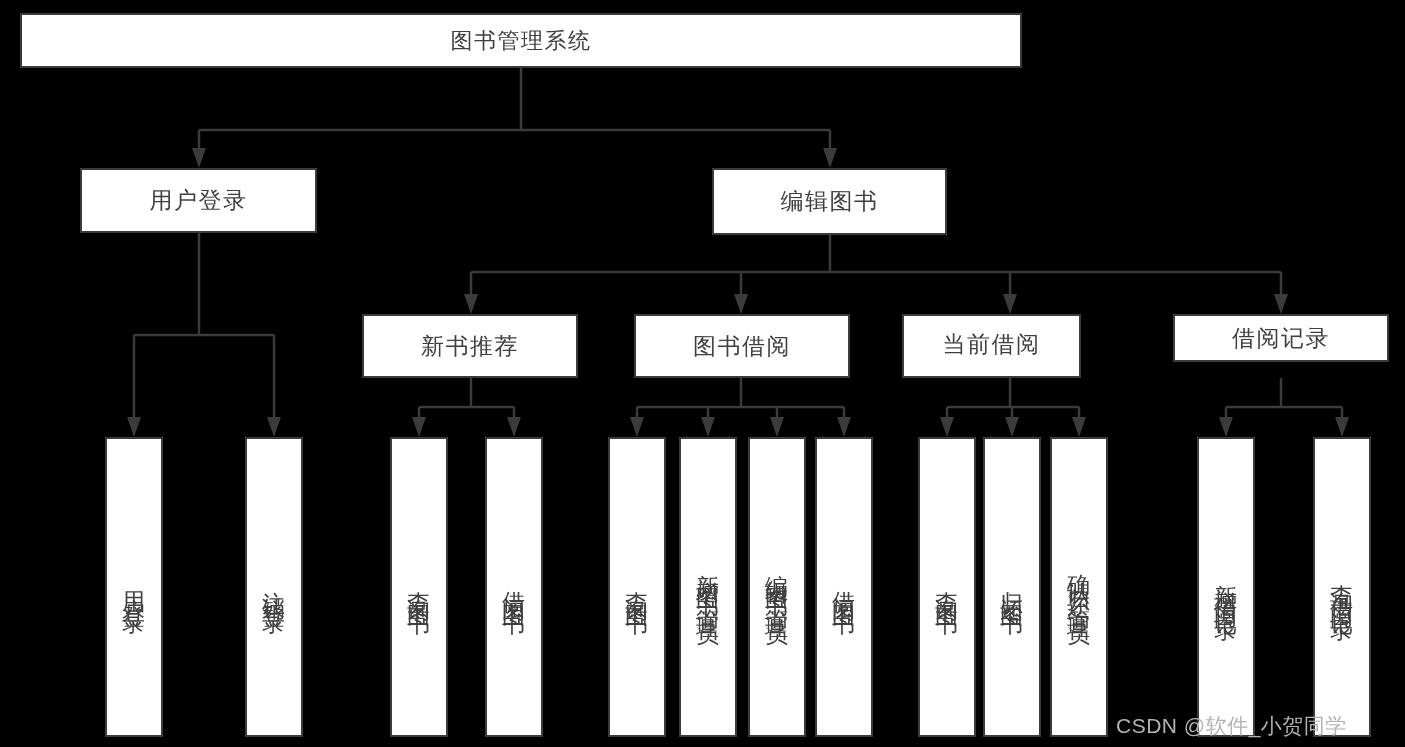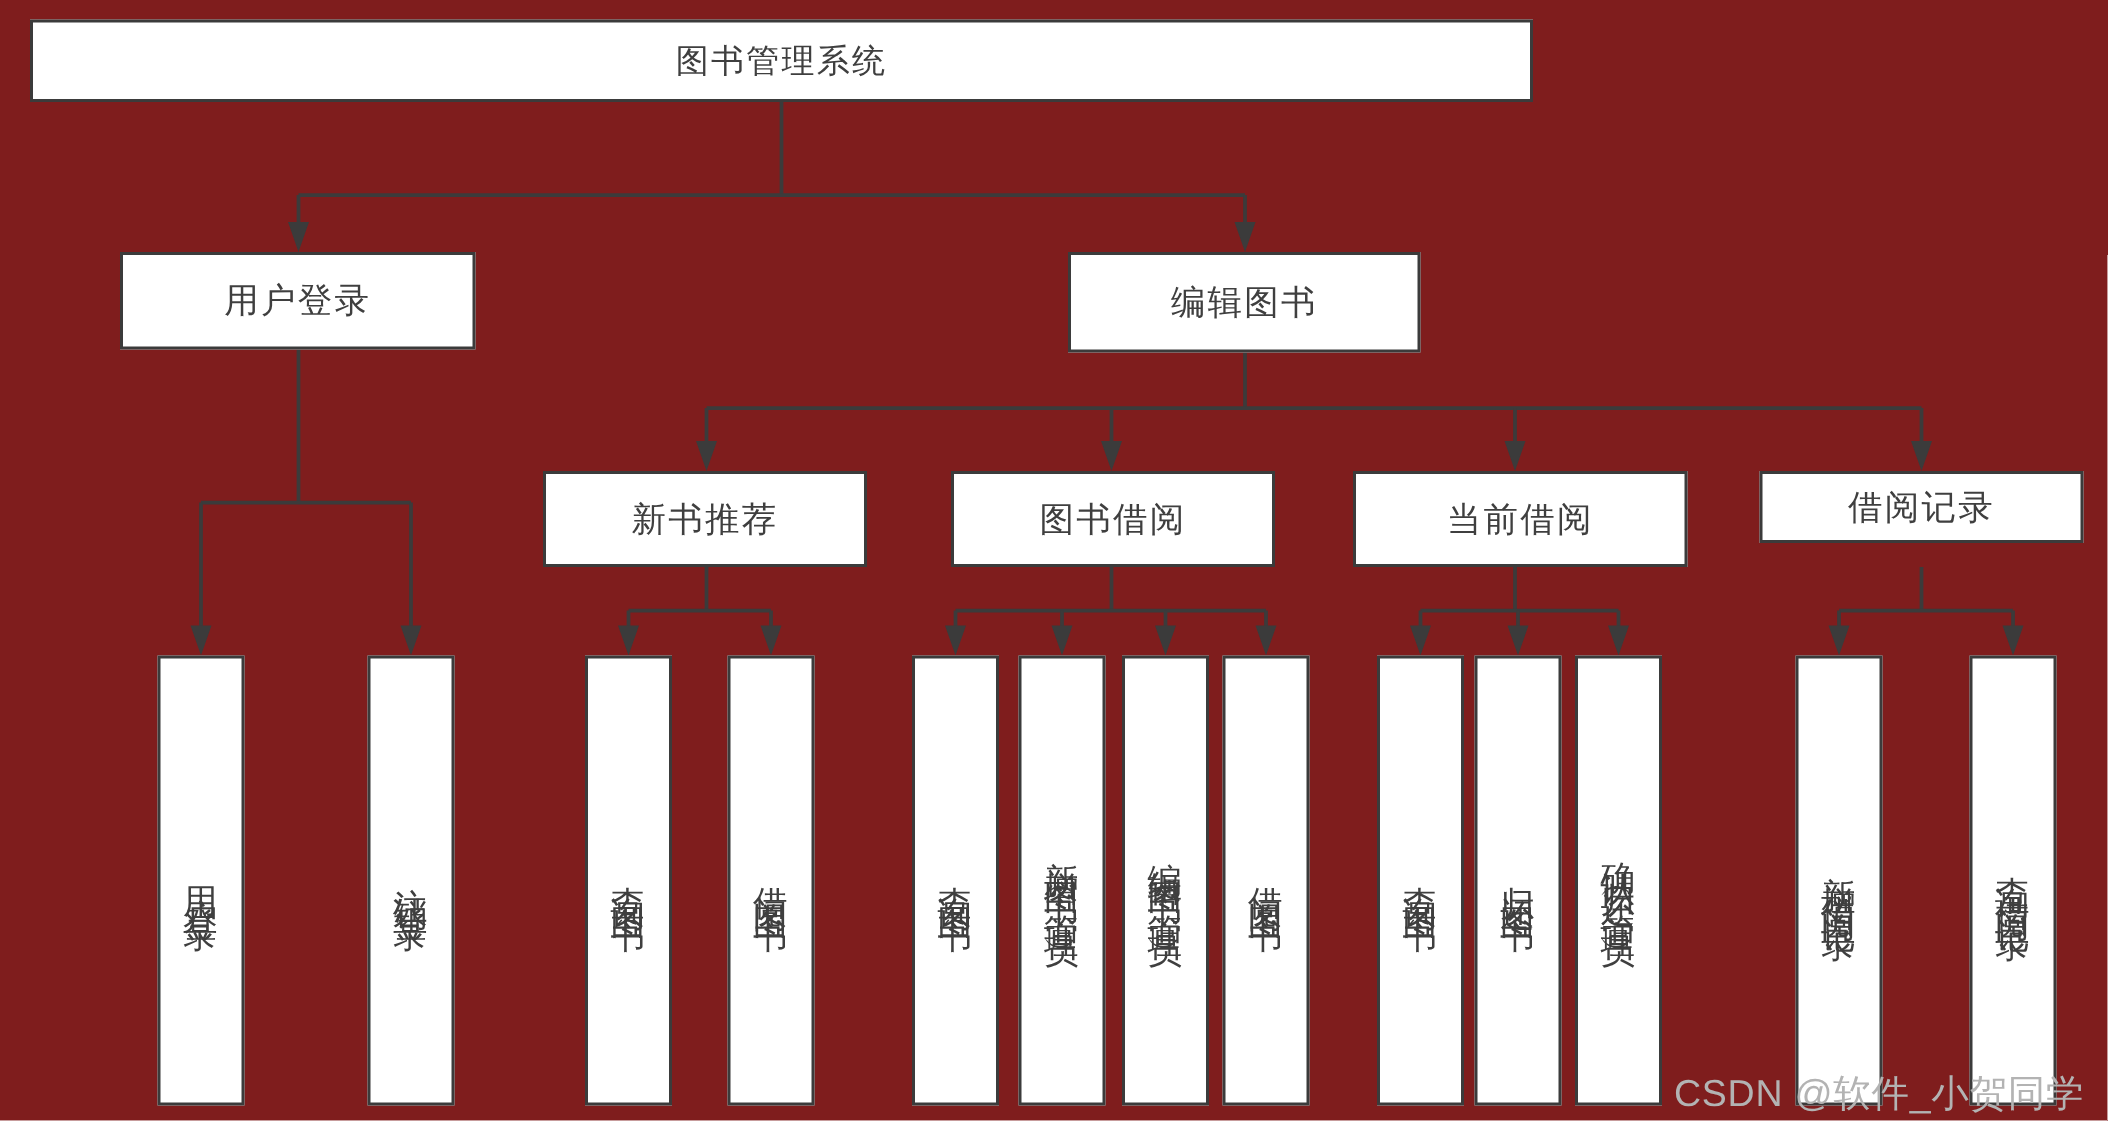--- a/index.html
+++ b/index.html
@@ -5,21 +5,21 @@
   html, body {
     margin: 0;
     padding: 0;
     background: #ffffff;
     font-family: "Liberation Sans", "DejaVu Sans", sans-serif;
   }
   .canvas {
     position: relative;
     width: 1405px;
     height: 747px;
-    background: #7f1d1d;
+    background: #000000;
     overflow: hidden;
   }
   .connectors {
     position: absolute;
     left: 0;
     top: 0;
     z-index: 1;
   }
   .box {
     position: absolute;
@@ -46,21 +46,21 @@
     text-orientation: mixed;
     font-size: 23px;
     letter-spacing: 7px;
     line-height: 58px;
   }
   .watermark {
     position: absolute;
     left: 1116px;
     top: 712px;
     z-index: 5;
-    font-size: 25px;
+    font-size: 21px;
     color: #b3b3b3;
     white-space: nowrap;
     letter-spacing: 0.5px;
   }
 </style>
 </head>
 <body>
 
 <div class="canvas">
 
@@ -133,21 +133,21 @@
     </g>
   </svg>
 
   <div class="box h title" style="left:20px; top:13px; width:1002px; height:55px;">图书管理系统</div>
 
   <div class="box h" style="left:80px; top:168px; width:237px; height:65px;">用户登录</div>
   <div class="box h" style="left:712px; top:168px; width:235px; height:67px;">编辑图书</div>
 
   <div class="box h" style="left:634px; top:314px; width:216px; height:64px;">图书借阅</div>
   <div class="box h" style="left:362px; top:314px; width:216px; height:64px;">新书推荐</div>
-  <div class="box h" style="left:902px; top:314px; width:223px; height:64px;">当前借阅</div>
+  <div class="box h" style="left:902px; top:314px; width:179px; height:64px;font-family:Liberation Mono, monospace;">当前借阅</div>
   <div class="box h" style="left:1173px; top:314px; width:216px; height:48px;">借阅记录</div>
 
   <div class="box v" style="left:105px; top:437px; width:58px; height:300px;">用户登录</div>
   <div class="box v" style="left:245px; top:437px; width:58px; height:300px;">注销登录</div>
 
   <div class="box v" style="left:390px; top:437px; width:58px; height:300px;">查询图书</div>
   <div class="box v" style="left:485px; top:437px; width:58px; height:300px;">借阅图书</div>
 
   <div class="box v" style="left:608px; top:437px; width:58px; height:300px;">查询图书</div>
   <div class="box v" style="left:679px; top:437px; width:58px; height:300px;">新增图书（管理员）</div>

